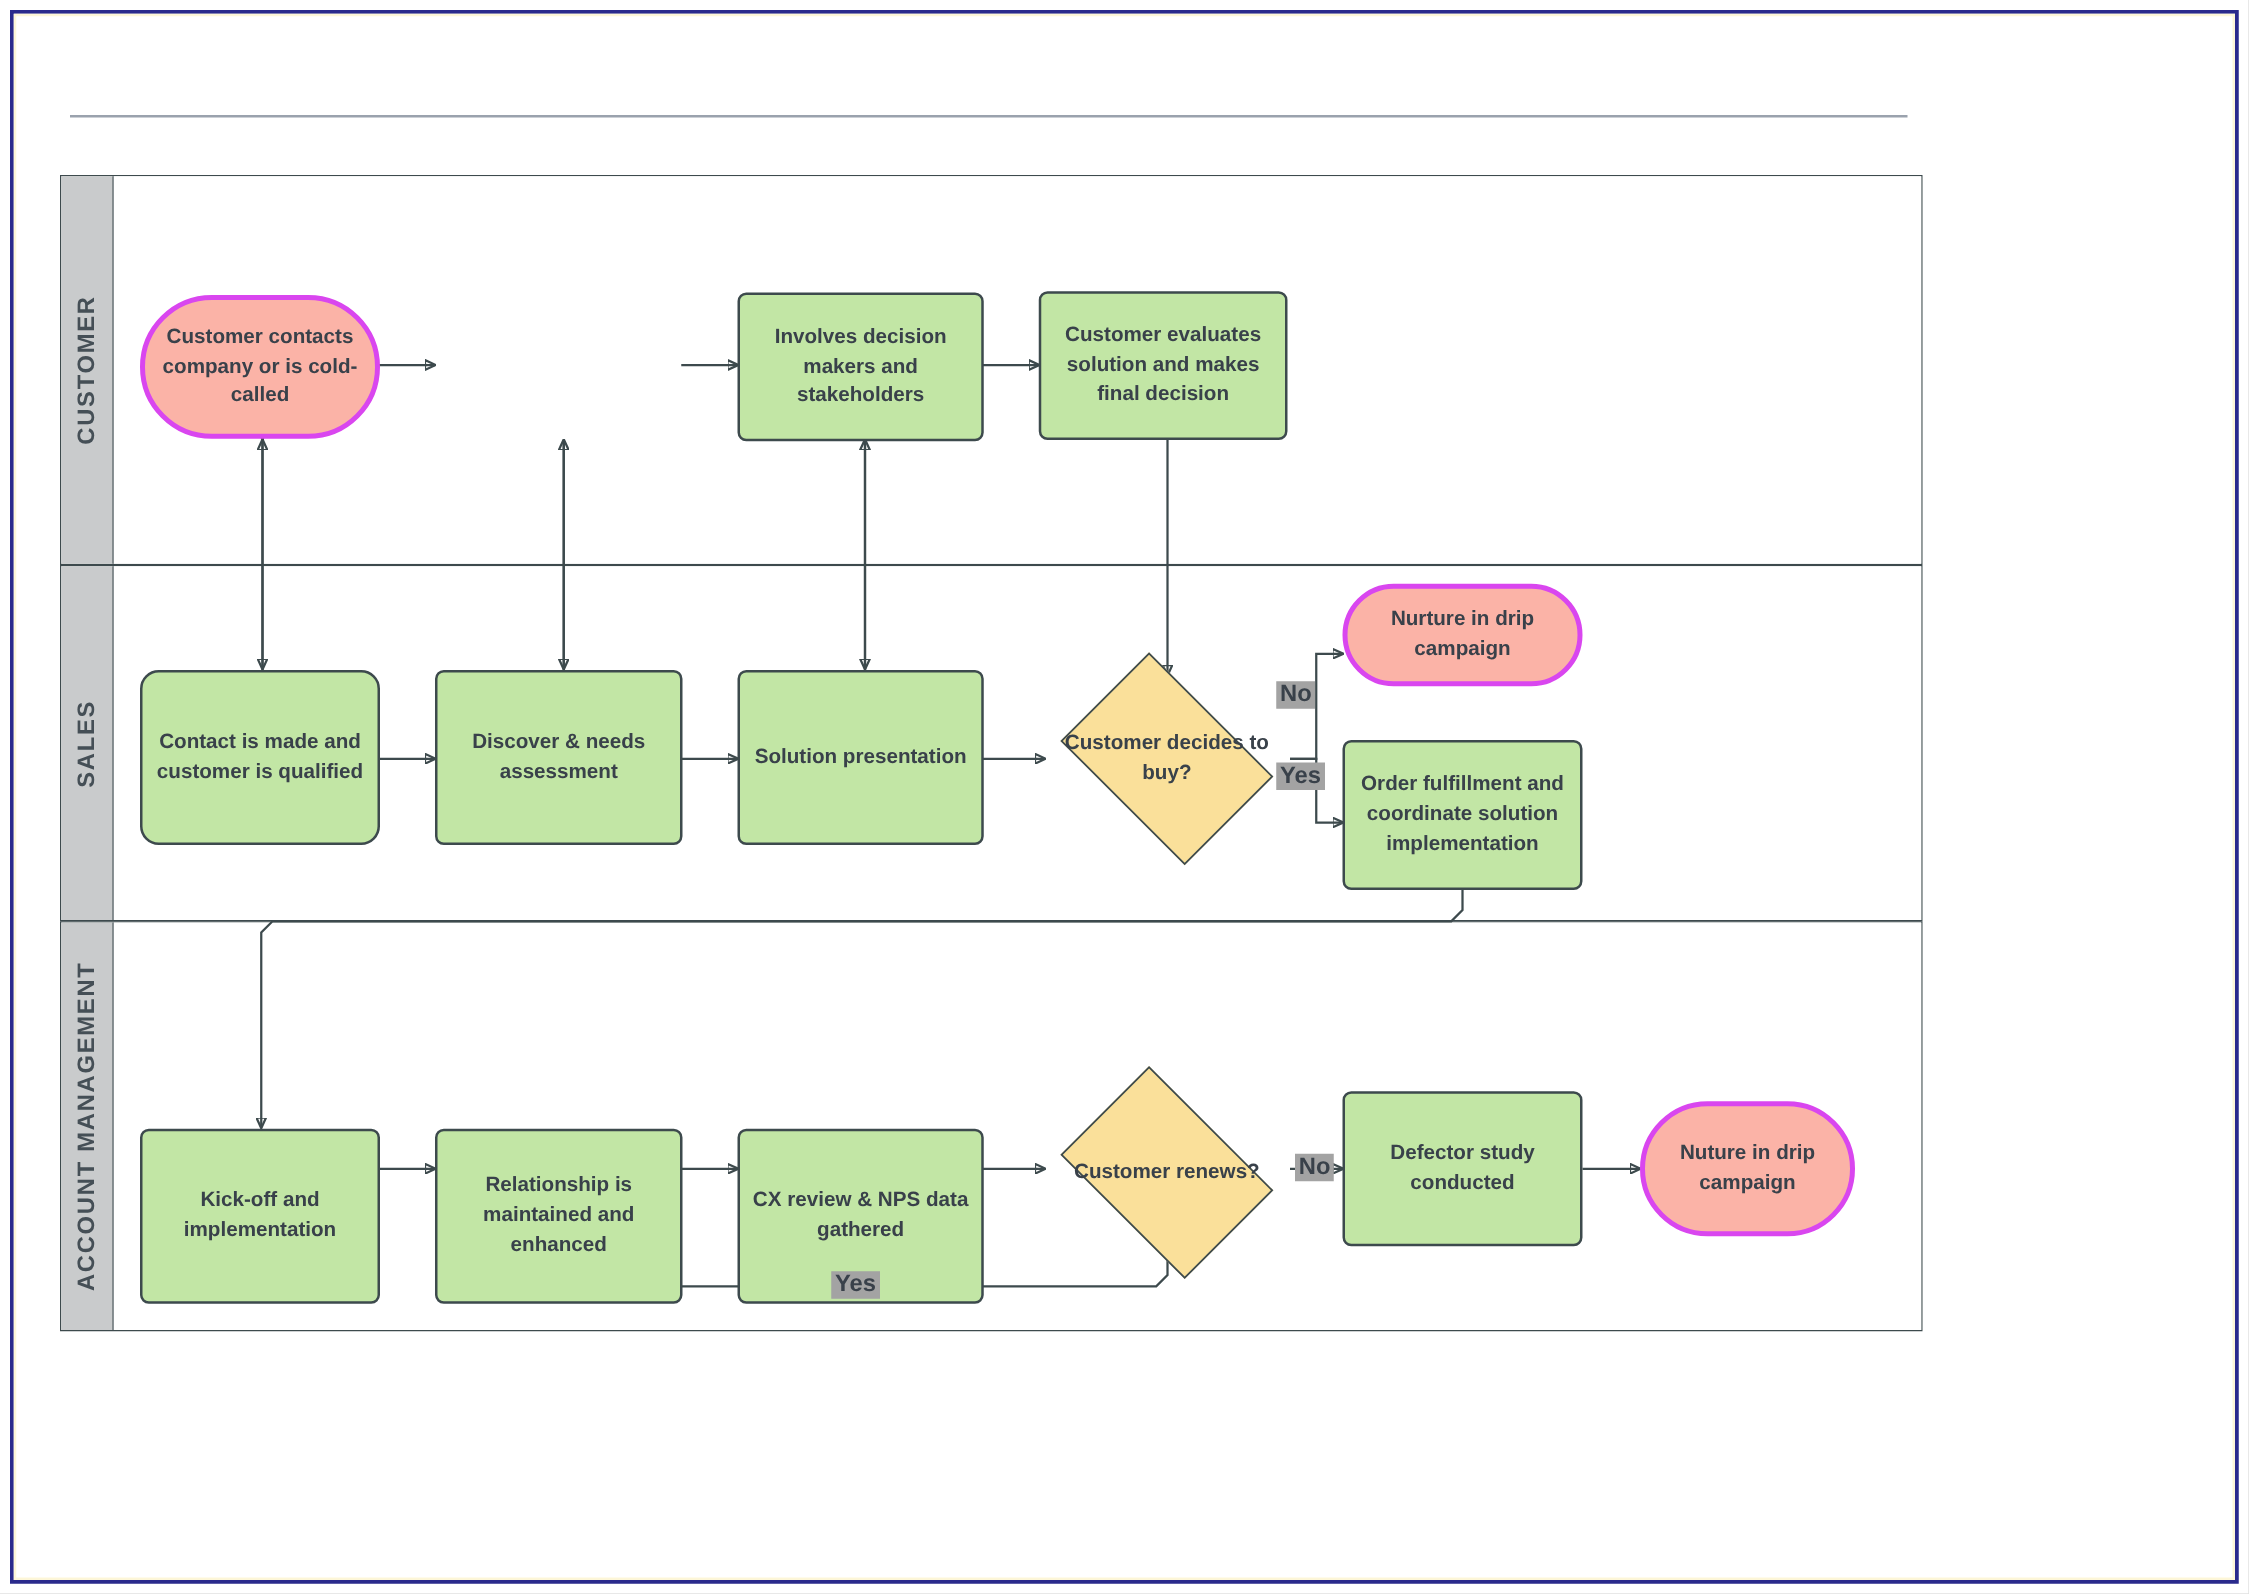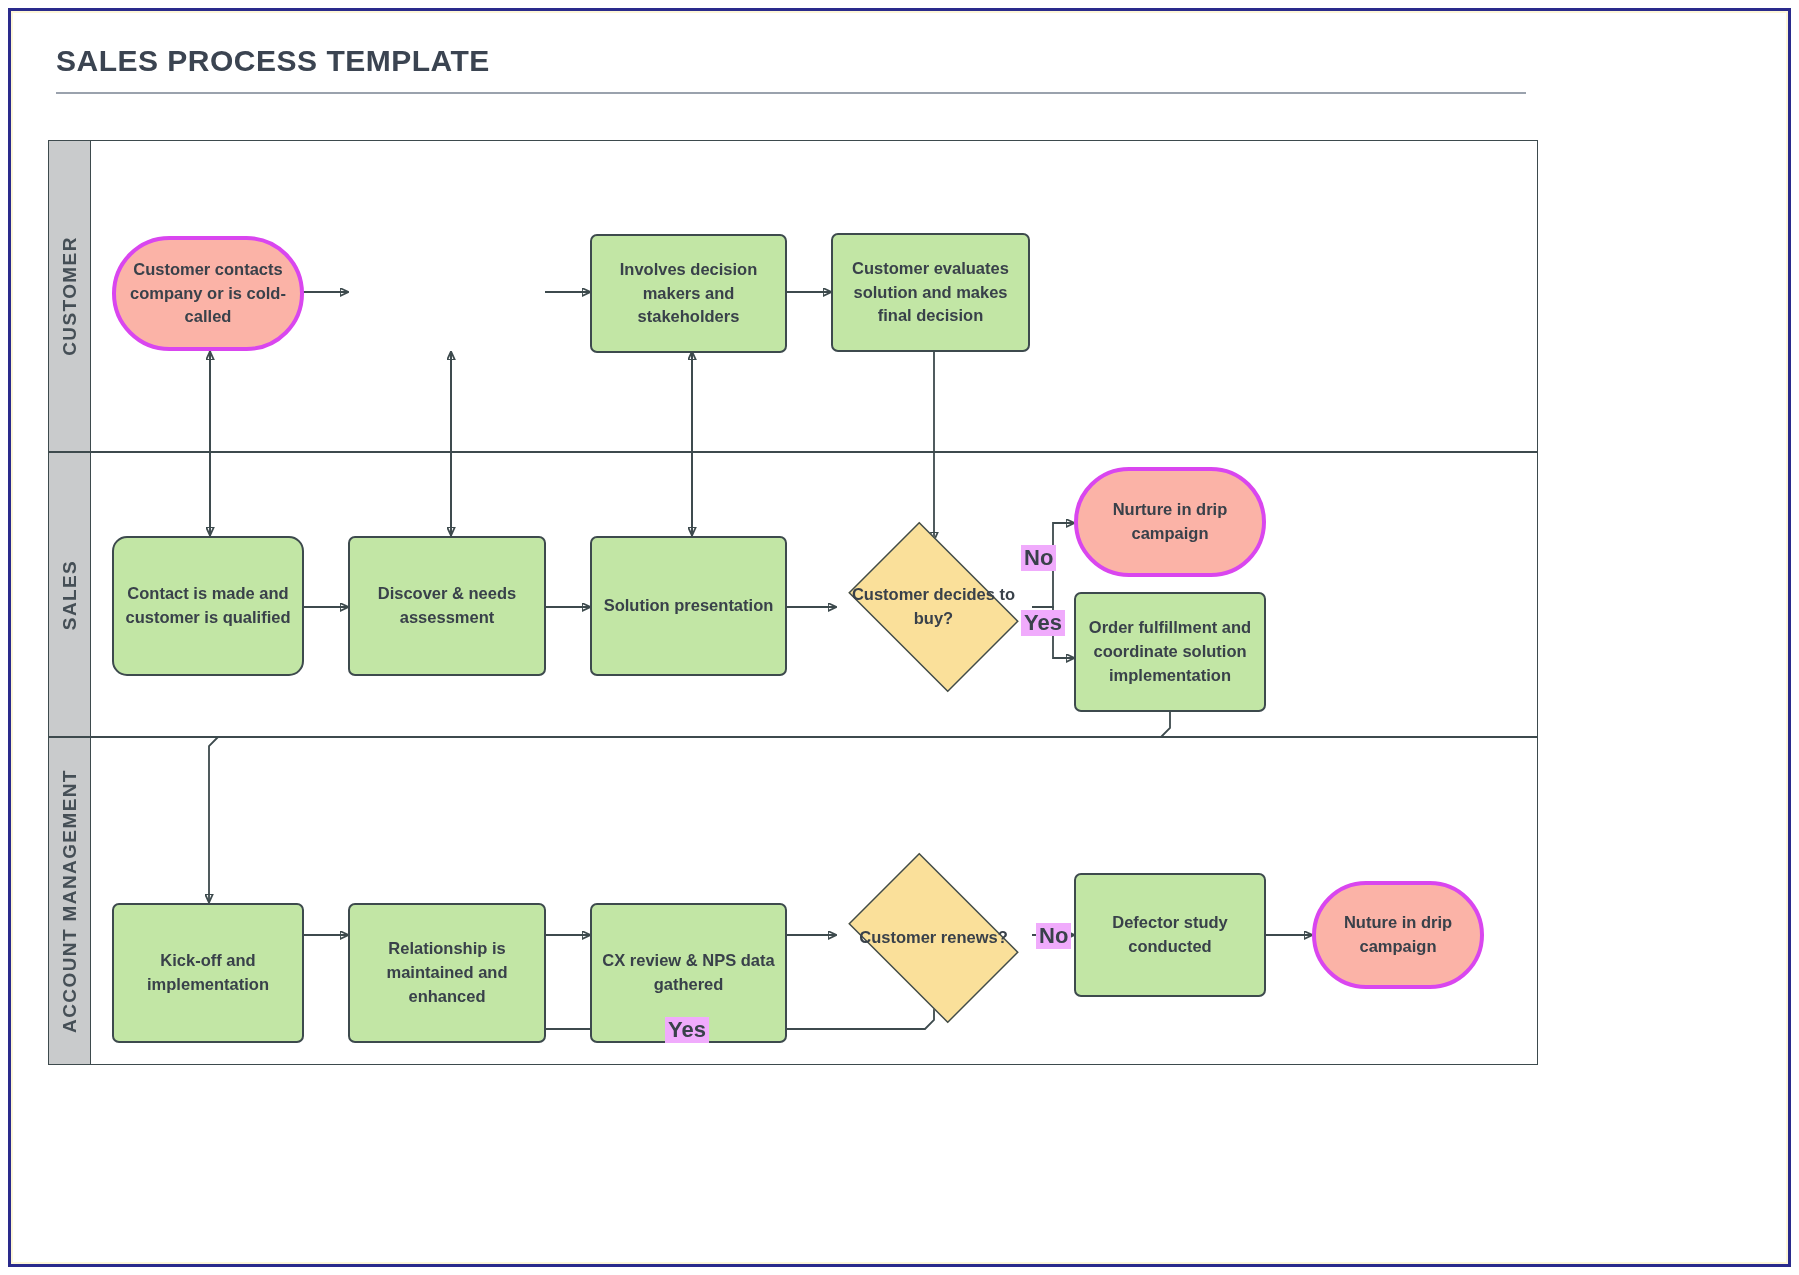--- a/index.html
+++ b/index.html
@@ -145,37 +145,36 @@
     left: 0; top: 0;
     width: 1490px;
     height: 925px;
     z-index: 2;
     pointer-events: none;
   }
   #wires path, #wires line { stroke: #3d4a4d; stroke-width: 1.8; fill: none; }
 
   .edge-label {
     position: absolute;
-    font-size: 22px;
+    font-size: 19px;
     font-weight: bold;
     color: #39414a;
-    background: #f0abfc;
+    background: #a3a3a3;
     padding: 0 3px;
     z-index: 6;
     white-space: nowrap;
   }
 </style>
 </head>
 <body>
 
 <div id="page">
   <div id="outer-frame"></div>
   <div id="inner-tint"></div>
 
-  <div id="title">SALES PROCESS TEMPLATE</div>
   <div id="title-rule"></div>
 
   <div id="chart">
 
     <div class="lane" style="top:0; height:312px;">
       <div class="lane-header">
         <span>CUSTOMER</span>
       </div>
       <div class="lane-body"></div>
     </div>
@@ -261,21 +260,21 @@
 
     <div class="node process" style="left:542px; top:396px; width:197px; height:140px;">
       <span>Solution presentation</span>
     </div>
 
     <div class="node decision" style="left:786px; top:396px; width:199px; height:142px;">
       <div class="dshape"></div>
       <span class="dlabel">Customer decides to buy?</span>
     </div>
 
-    <div class="node terminal" style="left:1026px; top:327px; width:192px; height:110px;">
+    <div class="node terminal" style="left:1026px; top:327px; width:192px; height:82px;">
       <span>Nurture in drip campaign</span>
     </div>
 
     <div class="node process" style="left:1026px; top:452px; width:192px; height:120px;">
       <span>Order fulfillment and coordinate solution implementation</span>
     </div>
 
     <div class="node process" style="left:64px; top:763px; width:192px; height:140px;">
       <span>Kick-off and implementation</span>
     </div>

